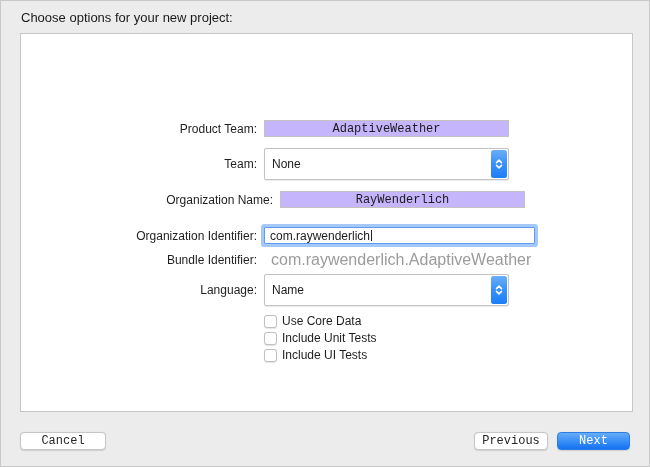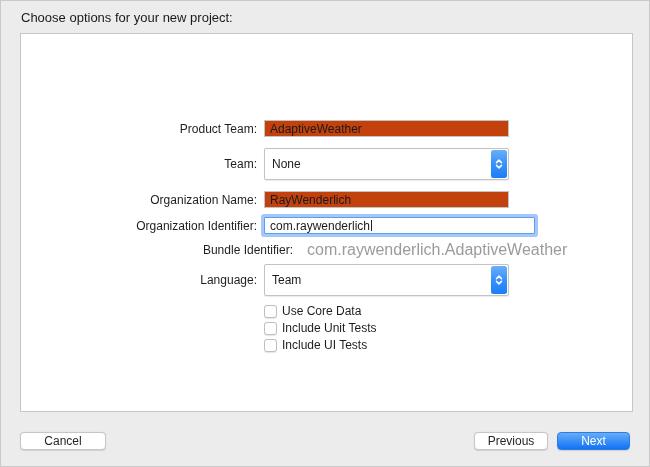--- a/index.html
+++ b/index.html
@@ -17,60 +17,60 @@
   }
   .form{padding-top:86px;}
   .row{display:flex;align-items:center;}
   .row-label{
     width:236px;text-align:right;font-size:12px;color:#1e1e1e;flex:none;
     white-space:nowrap;
   }
   .control{margin-left:7px;width:245px;flex:none;position:relative;}
   .text-field{
     box-sizing:border-box;width:245px;height:17px;border:1px solid #c3c3c3;border-radius:0;
-    font-family:Liberation Sans, sans-serif;font-size:12px;color:#1b1b1b;
-    padding:0 5px;background:#c2410c;outline:none;display:block;
+    font-family:Liberation Mono, monospace;font-size:12px;color:#1b1b1b;
+    padding:0 5px;background:#c4b5fd;outline:none;display:block;text-align:center;
   }
   .focus-wrap{
     box-sizing:border-box;width:271px;height:17px;border:1px solid #5f9bf3;
     box-shadow:0 0 0 3px #a4c9f8;background:#fff;border-radius:1px;
     display:flex;align-items:center;padding:0 5px;font-size:12px;color:#1b1b1b;
   }
   .caret{display:inline-block;width:1px;height:11px;background:#222;margin-left:1px;}
   .select{
     box-sizing:border-box;width:245px;height:32px;border:1px solid #c3c3c3;background:#fff;
     border-radius:2px;display:flex;align-items:center;padding:0 20px 0 7px;
     font-size:12px;color:#1b1b1b;position:relative;cursor:default;
     box-shadow:0 0.5px 1px rgba(0,0,0,0.08);
   }
   .stepper{
     position:absolute;top:1px;right:1px;bottom:1px;width:16px;border-radius:2.5px;
     background:linear-gradient(180deg,#6aaef9 0%,#3c93f8 45%,#1c7ef8 100%);
     display:flex;align-items:center;justify-content:center;
   }
   .static-value{font-size:16px;color:#9b9b9b;padding-left:7px;white-space:nowrap;}
   .mb-a{margin-bottom:11px;}
-  .mb-b{margin-bottom:9px;}
+  .mb-b{margin-bottom:19px;padding-left:16px;}
   .mb-c{margin-bottom:9px;}
   .mb-d{margin-bottom:7px;}
   .mb-e{margin-bottom:8px;}
-  .bundle-row{height:14px;padding-left:36px;}
+  .bundle-row{height:14px;}
   .checkbox-row{
     display:flex;align-items:center;height:14px;margin-bottom:3px;padding-left:243px;text-align:center;
   }
   .checkbox{
     width:13px;height:13px;box-sizing:border-box;background:#fff;border:1px solid #bfbfbf;
     border-radius:3px;box-shadow:0 0.5px 1px rgba(0,0,0,0.1);flex:none;cursor:default;
   }
   .checkbox-label{font-size:12px;color:#1e1e1e;margin-left:5px;white-space:nowrap;}
   .btn{
     position:absolute;top:431px;height:18px;box-sizing:border-box;border-radius:4px;
     background:#ffffff;border:1px solid #c6c6c6;font-size:12px;color:#262626;
     display:flex;align-items:center;justify-content:center;cursor:default;
-    box-shadow:0 0.5px 1px rgba(0,0,0,0.12);font-family:Liberation Sans, sans-serif;
+    box-shadow:0 0.5px 1px rgba(0,0,0,0.12);font-family:Liberation Mono, monospace;
   }
   .btn-cancel{left:19px;width:86px;}
   .btn-previous{left:473px;width:74px;}
   .btn-next{
     left:556px;width:73px;color:#ffffff;border:1px solid #2a7de2;
     background:linear-gradient(180deg,#67acf9 0%,#3b90f7 50%,#1571f3 100%);
   }
 </style>
 </head>
 <body>
@@ -125,21 +125,21 @@
         <div class="row-label">Bundle Identifier:</div>
         <div class="control">
           <div class="static-value">com.raywenderlich.AdaptiveWeather</div>
         </div>
       </div>
 
       <div class="row mb-e">
         <div class="row-label">Language:</div>
         <div class="control">
           <div class="select">
-            <span>Team</span>
+            <span>Name</span>
             <span class="stepper">
               <svg width="8" height="12" viewBox="0 0 8 12">
                 <path d="M1.5 4.6 L4 2.1 L6.5 4.6" fill="none" stroke="#ffffff" stroke-width="1.5" stroke-linecap="round" stroke-linejoin="round"></path>
                 <path d="M1.5 7.4 L4 9.9 L6.5 7.4" fill="none" stroke="#ffffff" stroke-width="1.5" stroke-linecap="round" stroke-linejoin="round"></path>
               </svg>
             </span>
           </div>
         </div>
       </div>
 

